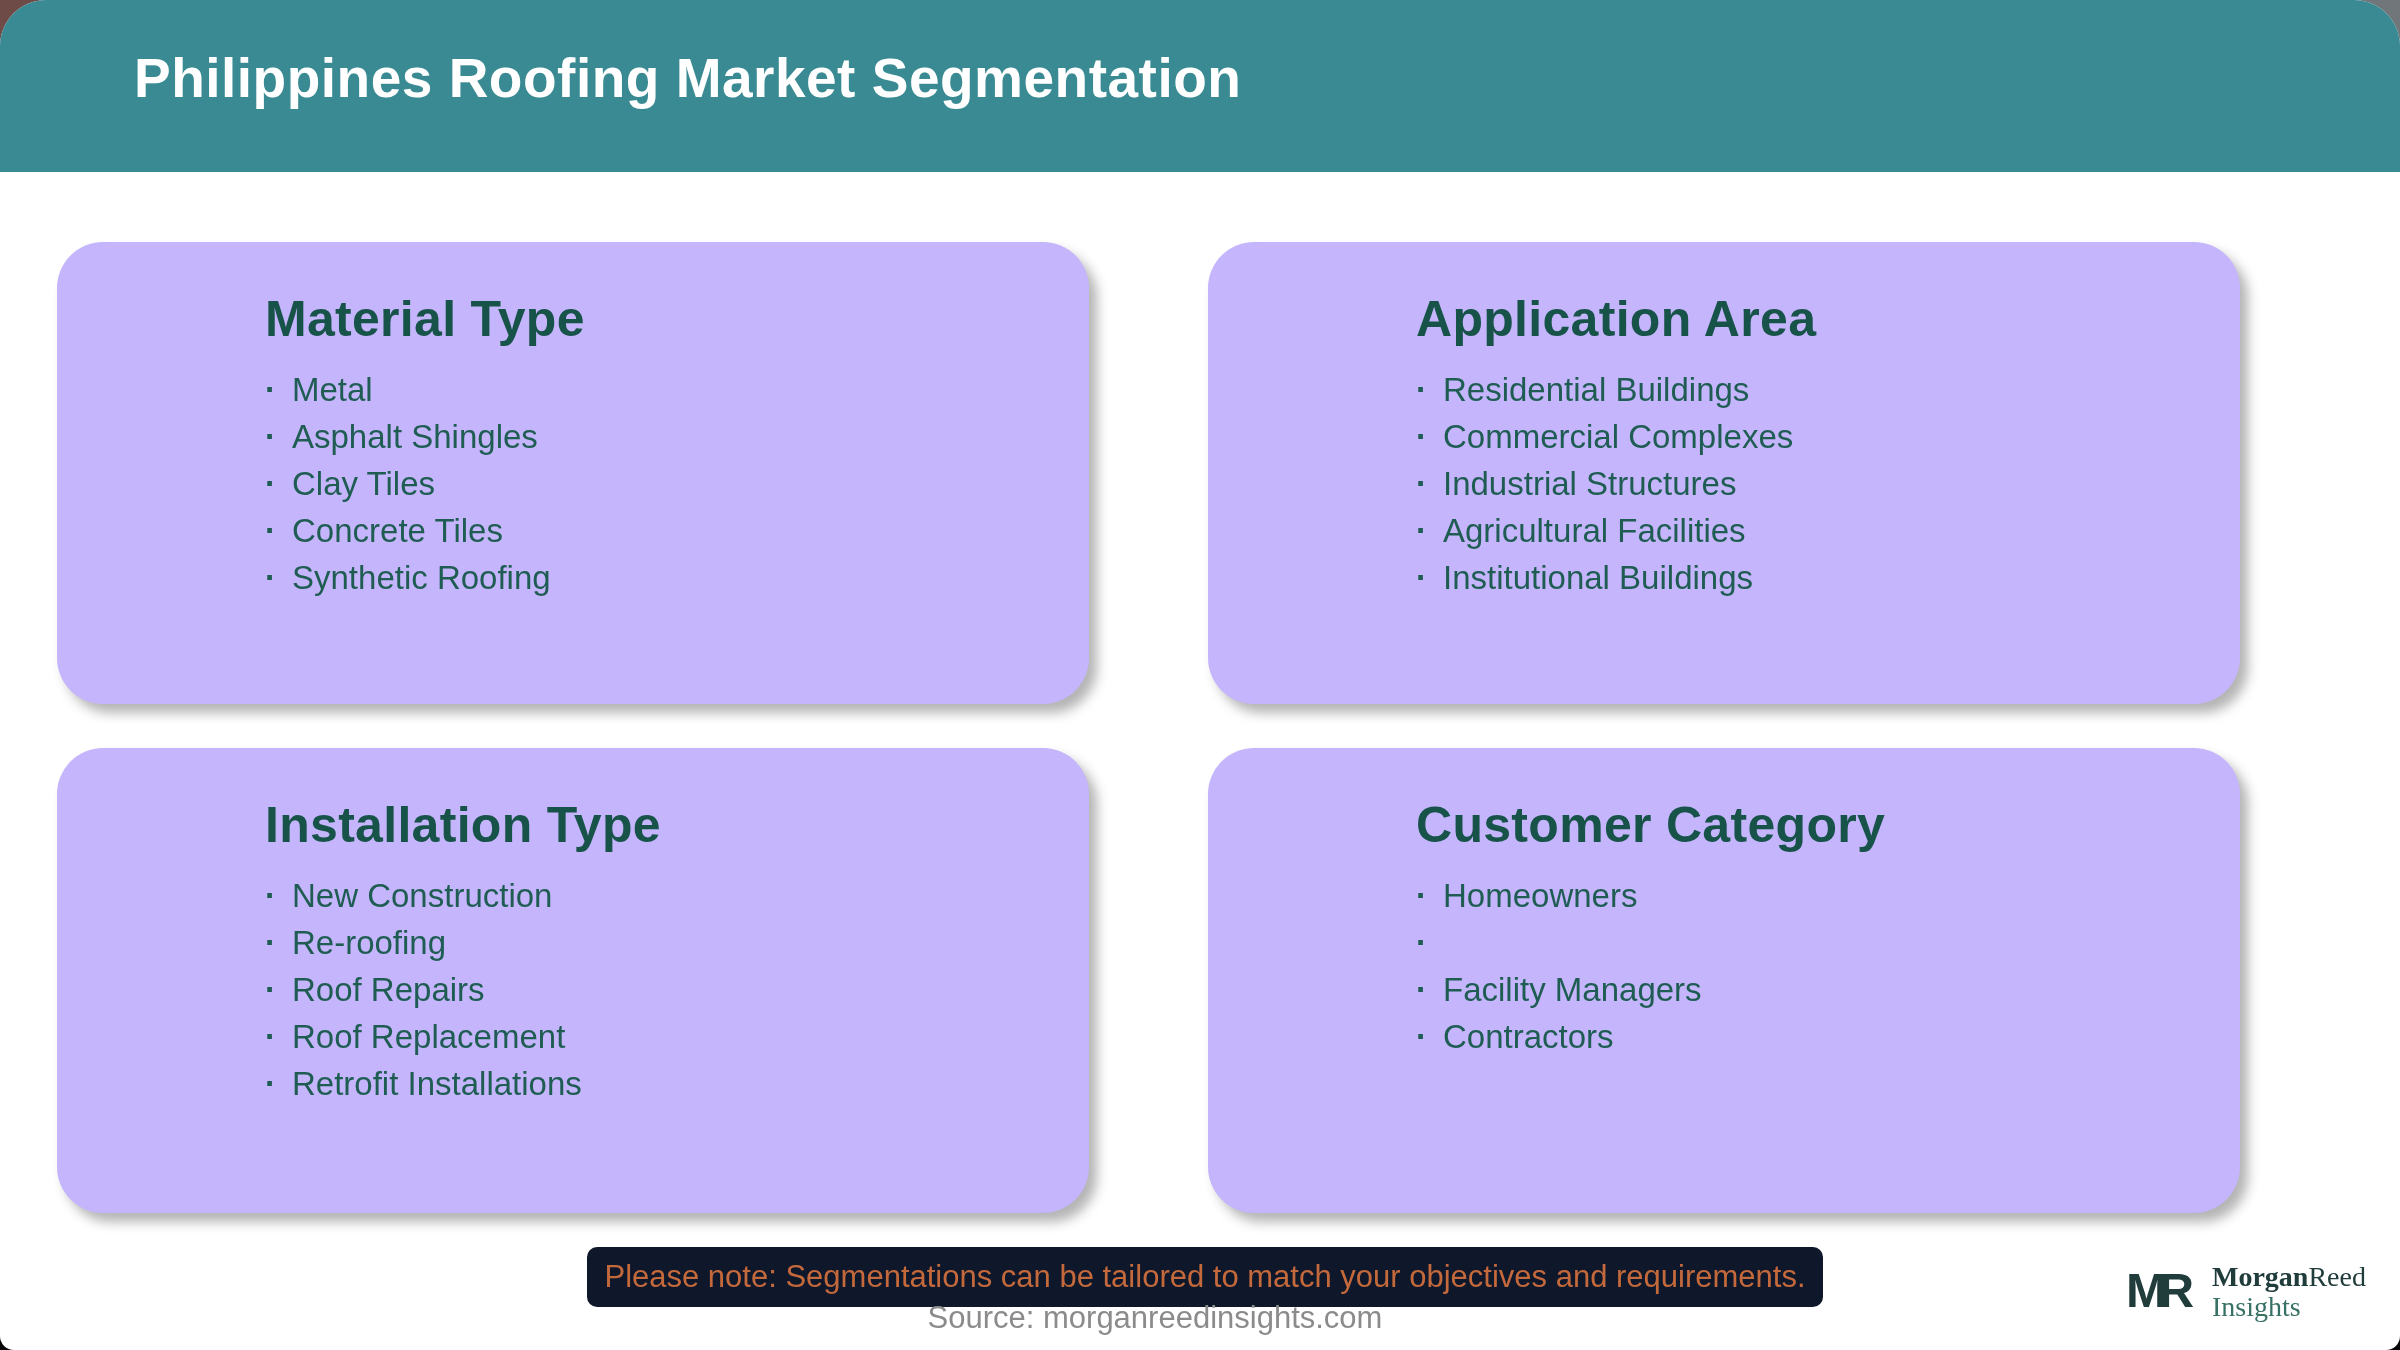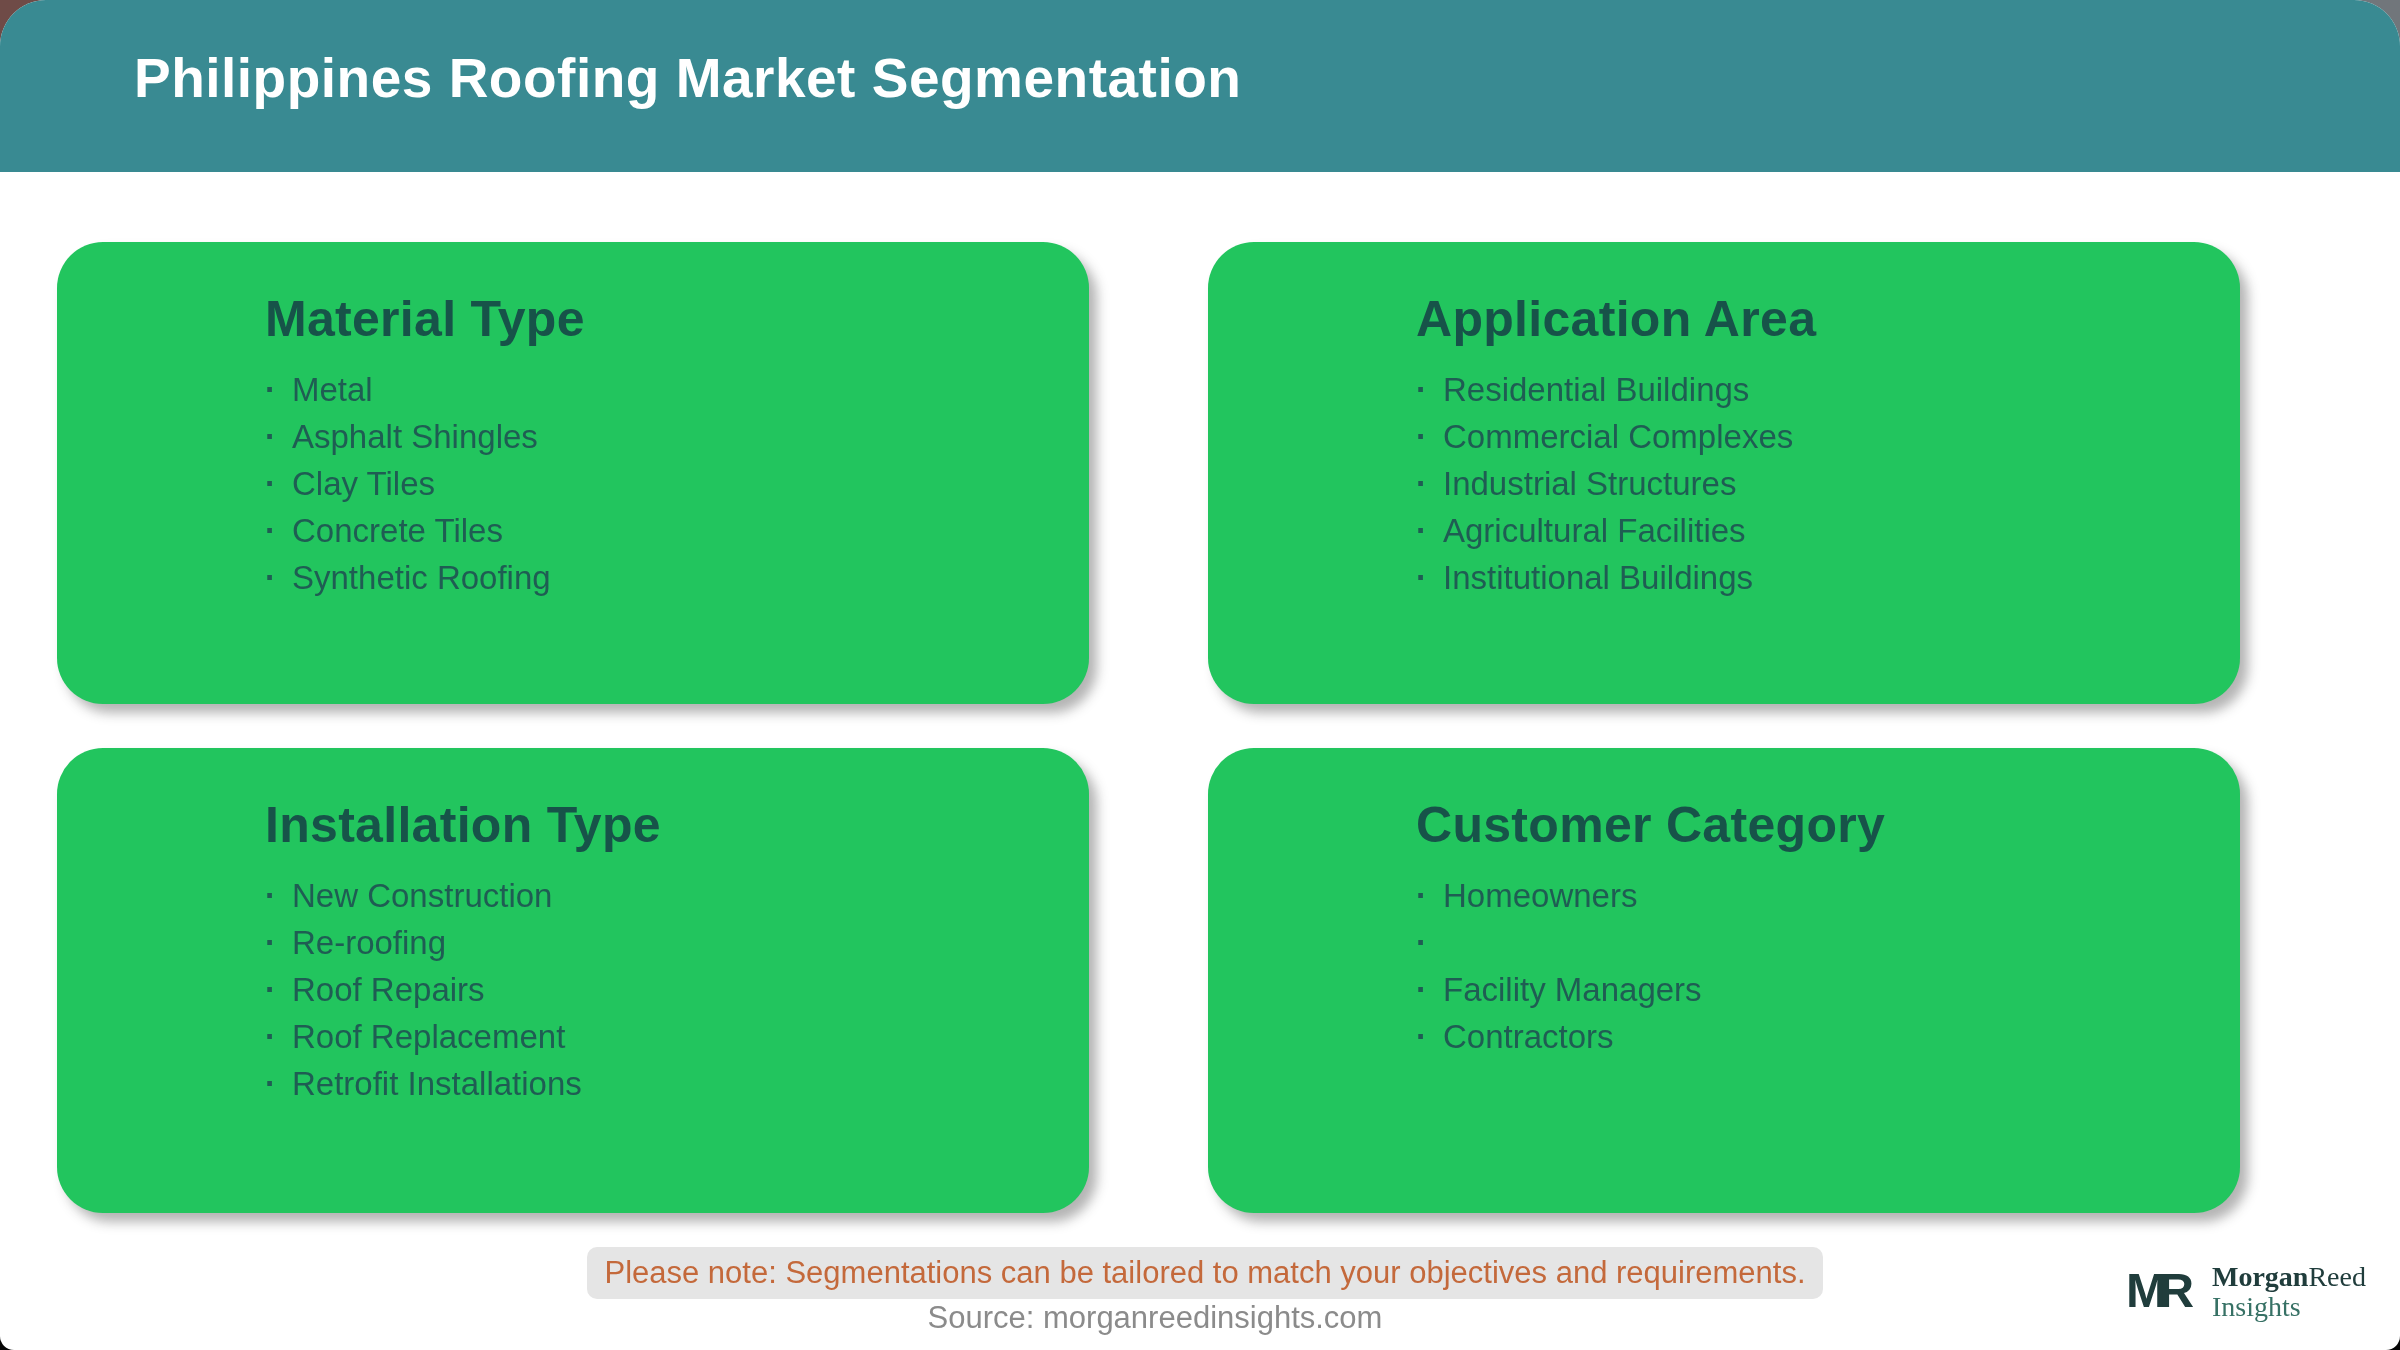--- a/index.html
+++ b/index.html
@@ -29,37 +29,37 @@
     background:#398A92;
     display:flex;align-items:center;
   }
   .header h1{
     margin:0 0 16px 134px;
     font-size:55px;font-weight:700;color:#FFFFFF;letter-spacing:.5px;
   }
 
   .card{
     position:absolute;width:1032px;
-    background:#22c55e;border-radius:46px;
+    background:#c4b5fd;border-radius:46px;
     box-shadow:8px 9px 12px rgba(40,40,40,.35);
     padding:48px 50px 0 208px;box-sizing:border-box;
   }
   .card-1{left:57px;top:242px;height:462px;}
   .card-2{left:1208px;top:242px;height:462px;}
   .card-3{left:57px;top:748px;height:465px;}
   .card-4{left:1208px;top:748px;height:465px;}
   .card h2{margin:0 0 18px;font-size:50px;font-weight:700;color:#175349;letter-spacing:.3px;}
   .card ul{list-style:none;margin:0;padding:0;}
   .card li{font-size:33px;line-height:47px;color:#1F5D53;display:flex;align-items:baseline;}
   .bullet{margin-right:16px;font-weight:700;}
 
   .note-bar{
     position:absolute;left:587px;top:1247px;
-    width:1236px;height:52px;
-    background:#e5e5e5;border-radius:10px;
+    width:1236px;height:60px;
+    background:#0f172a;border-radius:10px;
     display:flex;align-items:center;justify-content:center;
   }
   .note-bar span{font-size:31px;color:#C4693B;}
 
   .source{
     position:absolute;left:0;top:1300px;width:2310px;
     text-align:center;font-size:31px;color:#8B8B8B;
   }
 
   .logo{

